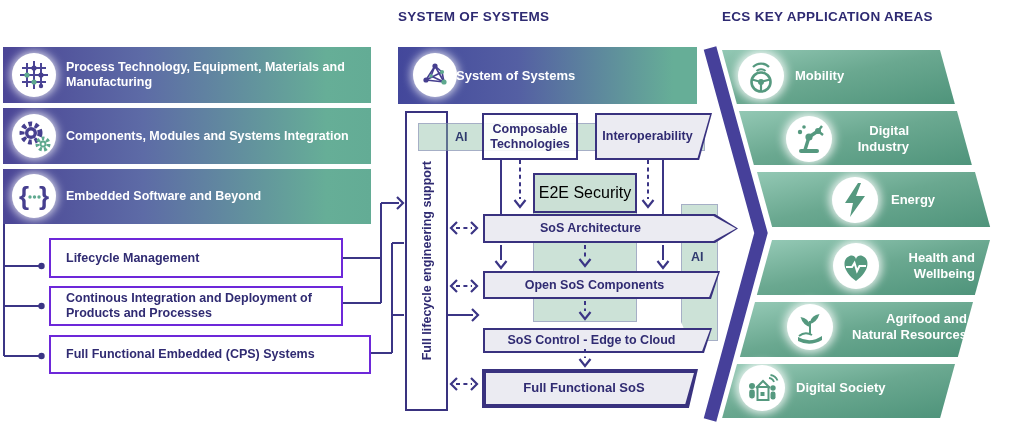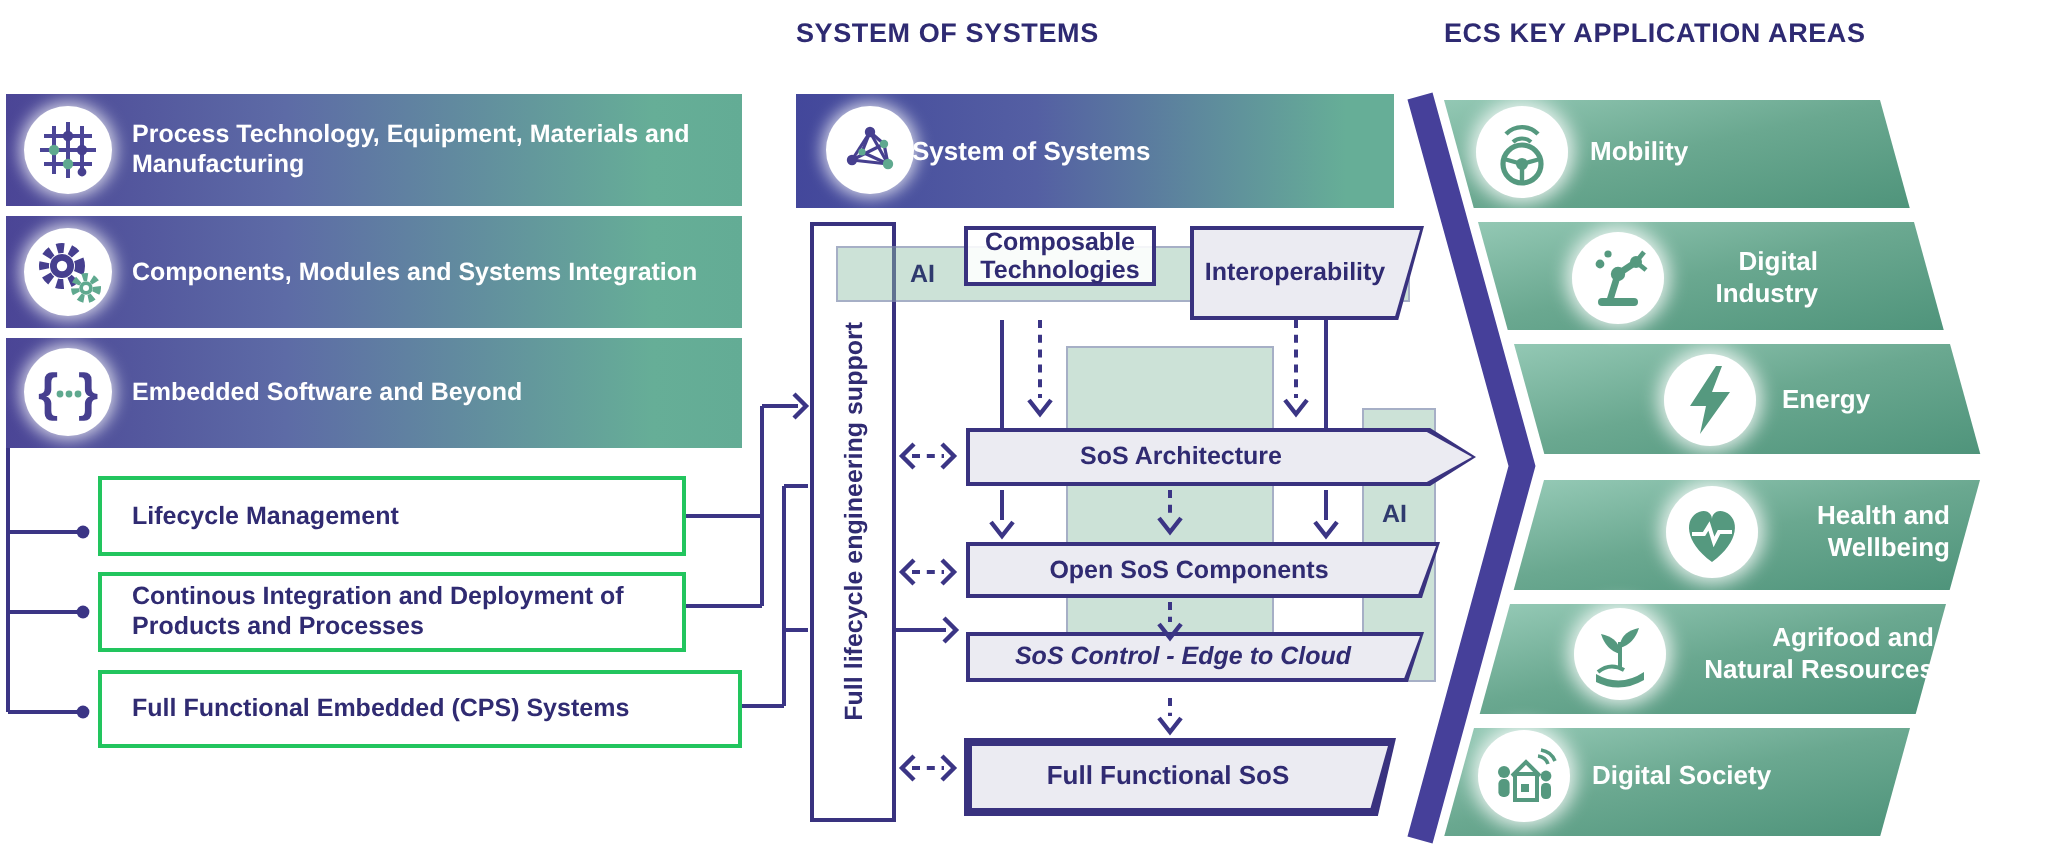--- a/index.html
+++ b/index.html
@@ -6,21 +6,21 @@
   #stage{position:relative;width:1024px;height:433px;background:#fff;overflow:hidden;
          font-family:"Liberation Sans",sans-serif;}
   .hdr{position:absolute;font-size:13.5px;font-weight:800;color:#2e2a72;letter-spacing:.3px;white-space:nowrap;}
   
   .gbar{position:absolute;left:3px;width:368px;height:56px;display:flex;align-items:center;
         background:linear-gradient(90deg,#4b4596 0%,#5d6ba6 38%,#66ae97 88%,#63ac95 100%);}
   .gbar .lbl{margin-left:63px;color:#fff;font-weight:700;font-size:12.5px;line-height:1.2;width:295px;}
   .circ{position:absolute;background:#fff;border-radius:50%;box-shadow:0 0 8px 2px rgba(255,255,255,.75);}
   .circ.l{width:44px;height:44px;left:9px;}
   
-  .obox{position:absolute;left:49px;background:#fff;border:2px solid #22c55e;display:flex;align-items:center;box-sizing:border-box;}
+  .obox{position:absolute;left:49px;background:#fff;border:2px solid #6d28d9;display:flex;align-items:center;box-sizing:border-box;}
   .obox .lbl{padding-left:15px;color:#302b72;font-weight:700;font-size:12.5px;line-height:1.2;}
   
   .banner{position:absolute;left:398px;top:47px;width:299px;height:57px;display:flex;align-items:center;
         background:linear-gradient(90deg,#43479b 0%,#545fa3 40%,#66ae97 92%);}
   .banner .lbl{margin-left:58px;color:#fff;font-weight:700;font-size:13px;}
   .supportbar{position:absolute;left:405px;top:111px;width:43px;height:300px;background:rgba(255,255,255,.92);
         border:2px solid #39327f;box-sizing:border-box;display:flex;align-items:center;justify-content:center;z-index:0;}
   .vtext{writing-mode:vertical-rl;transform:rotate(180deg);color:#302b72;font-weight:700;font-size:12.5px;white-space:nowrap;}
   .band{position:absolute;background:rgba(143,190,167,.45);border:1px solid rgba(120,112,178,.45);box-sizing:border-box;z-index:1;}
   .wbox{position:absolute;background:rgba(255,255,255,.87);border:2px solid #39327f;box-sizing:border-box;
@@ -138,39 +138,42 @@
   <div class="supportbar">
     <span class="vtext">Full lifecycle engineering support</span>
   </div>
 
   <div class="band" style="left:418px;top:123px;width:287px;height:28px;"></div>
   <div class="ai-lbl" style="left:455px;top:130px;">AI</div>
   <div class="band" style="left:533px;top:173px;width:104px;height:149px;"></div>
   <div class="band" style="left:681px;top:204px;width:37px;height:137px;clip-path:polygon(0 0,100% 0,100% 100%,22% 100%,0 86%);"></div>
   <div class="ai-lbl" style="left:691px;top:250px;">AI</div>
 
-  <div class="wbox" style="left:482px;top:113px;width:96px;height:30px;">
+  <div class="wbox" style="left:482px;top:113px;width:96px;height:47px;">
     <span class="lbl">Composable Technologies</span>
   </div>
   <div class="shape" style="left:595px;top:113px;width:117px;height:47px;">
     <div class="outer" style="clip-path:polygon(0 0,100% 0,89% 100%,0 100%);"></div>
     <div class="fill" style="inset:2px;clip-path:polygon(0 0,100% 0,89% 100%,0 100%);"></div>
     <span class="lbl" style="padding-right:12px;">Interoperability</span>
   </div>
+  <div class="e2e" style="left:533px;top:173px;width:104px;height:40px;">
+    <span class="lbl">E2E Security</span>
+  </div>
   <div class="shape" style="left:483px;top:214px;width:255px;height:29px;">
     <div class="outer" style="clip-path:polygon(0 0,91% 0,100% 50%,91% 100%,0 100%);background:#39327f;"></div>
     <div class="fill" style="inset:2px;clip-path:polygon(0 0,91% 0,100% 50%,91% 100%,0 100%);"></div>
     <span class="lbl" style="padding-right:40px;">SoS Architecture</span>
   </div>
   <div class="shape" style="left:483px;top:271px;width:237px;height:28px;">
     <div class="outer" style="clip-path:polygon(0 0,100% 0,96.2% 100%,0 100%);"></div>
     <div class="fill" style="inset:2px;clip-path:polygon(0 0,100% 0,96.2% 100%,0 100%);"></div>
     <span class="lbl" style="padding-right:14px;">Open SoS Components</span>
   </div>
-  <div class="shape" style="left:483px;top:316px;width:229px;height:25px;font-style:italic;">
+  <div class="shape" style="left:483px;top:328px;width:229px;height:25px;">
     <div class="outer" style="clip-path:polygon(0 0,100% 0,96.5% 100%,0 100%);"></div>
     <div class="fill" style="inset:2px;clip-path:polygon(0 0,100% 0,96.5% 100%,0 100%);"></div>
     <span class="lbl" style="padding-right:12px;">SoS Control - Edge to Cloud</span>
   </div>
   <div class="shape" style="left:482px;top:369px;width:216px;height:39px;">
     <div class="outer" style="clip-path:polygon(0 0,100% 0,95.8% 100%,0 100%);"></div>
     <div class="fill" style="inset:4px;clip-path:polygon(0 0,100% 0,95.8% 100%,0 100%);"></div>
     <span class="lbl" style="padding-right:12px;font-size:13px;">Full Functional SoS</span>
   </div>
 

